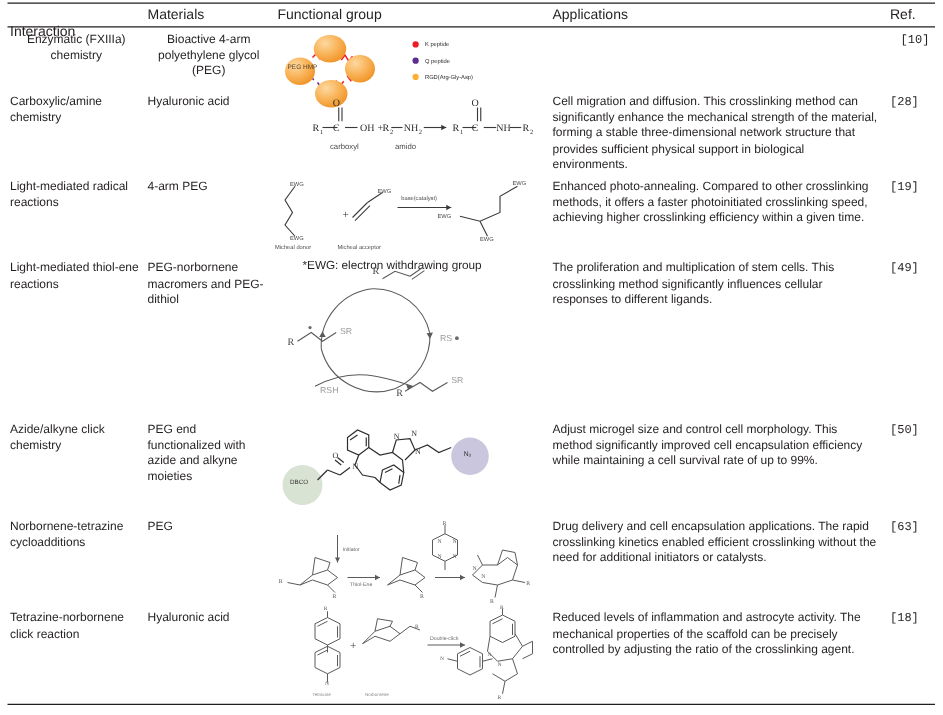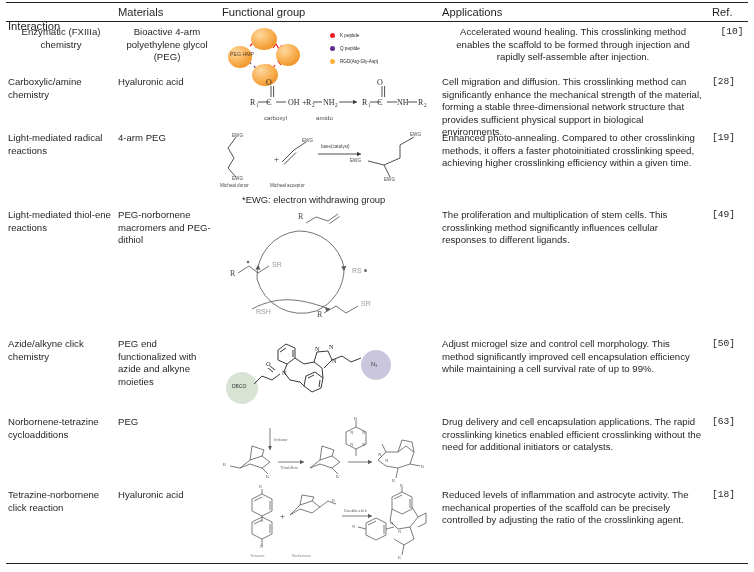--- a/index.html
+++ b/index.html
@@ -125,21 +125,20 @@
     <div class="th c1">Interaction</div>
     <div class="th c2">Materials</div>
     <div class="th c3">Functional group</div>
     <div class="th c4">Applications</div>
     <div class="th c5">Ref.</div>
   </div>
 
   <div class="row" style="top:26px; height:55px;text-align:center;">
     <div class="cell interaction">Enzymatic (FXIIIa) chemistry</div>
     <div class="cell materials">Bioactive 4-arm polyethylene glycol (PEG)</div>
-    <div class="cell apps">Accelerated wound healing. This crosslinking method enables the scaffold to be formed through injection and rapidly self-assemble after injection.</div>
     <div class="cell ref">[10]</div>
 
     <div class="fig">
       <div class="chem" style="height:58px;">
         <svg width="100" height="58" viewBox="0 0 100 58">
           <defs>
             <radialGradient id="sph" cx="35%" cy="30%" r="72%">
               <stop offset="0%" stop-color="#fdd9a0"></stop>
               <stop offset="55%" stop-color="#f9b45a"></stop>
               <stop offset="100%" stop-color="#f0962a"></stop>
@@ -221,21 +220,21 @@
             <text x="178" y="29">R</text>
             <text x="184" y="31" font-size="5.2">2</text>
           </g>
         </svg>
         <div class="lbl" style="left:24px; top:38px;">carboxyl</div>
         <div class="lbl" style="left:76px; top:38px;">amido</div>
       </div>
     </div>
   </div>
 
-  <div class="row" style="top:132px; height:62px;">
+  <div class="row" style="top:144px; height:62px;">
     <div class="cell interaction">Light-mediated radical reactions</div>
     <div class="cell materials">4-arm PEG</div>
     <div class="cell apps">Enhanced photo-annealing. Compared to other crosslinking methods, it offers a faster photoinitiated crosslinking speed, achieving higher crosslinking efficiency within a given time.</div>
     <div class="cell ref">[19]</div>
 
     <div class="fig">
       <div class="chem" style="height:58px;">
         <svg width="212" height="50" viewBox="0 0 212 50">
           <g stroke="#3a3a3a" stroke-width="0.9" fill="none">
 

